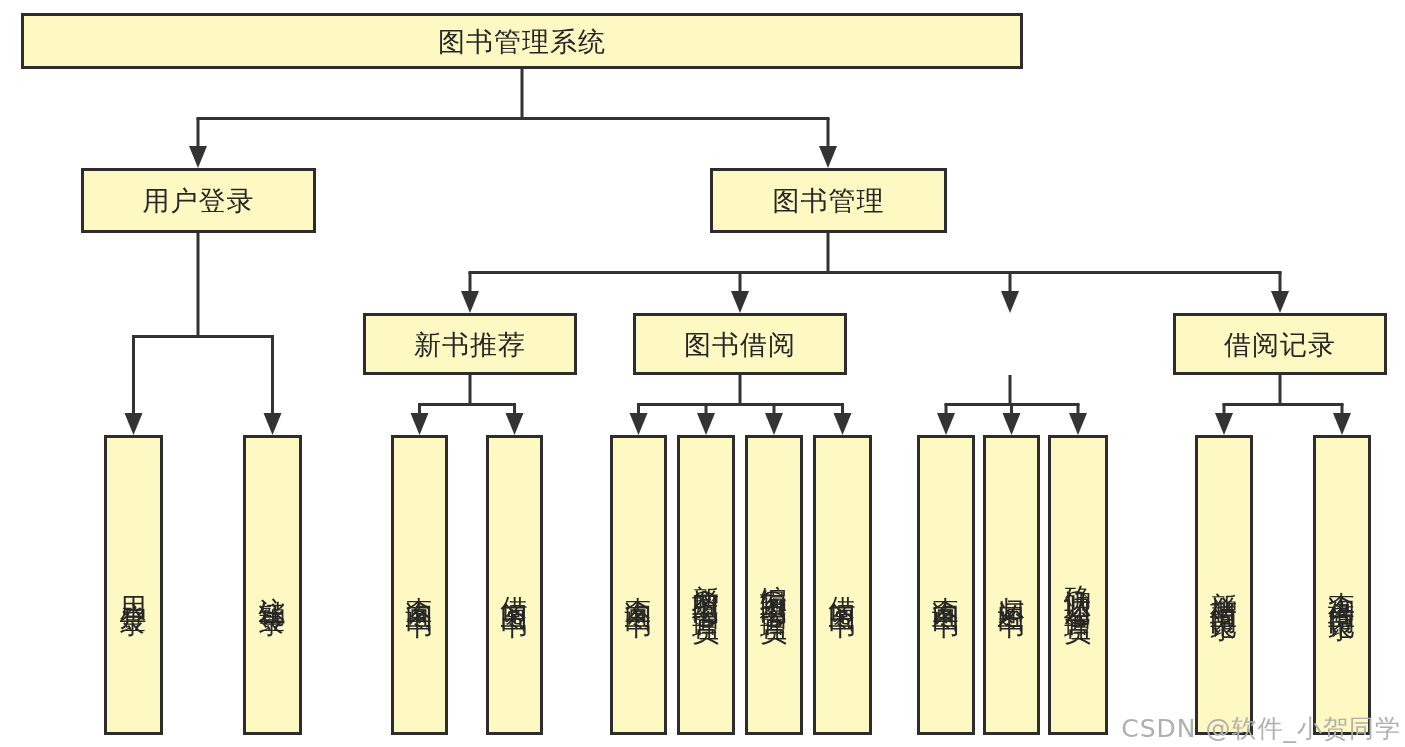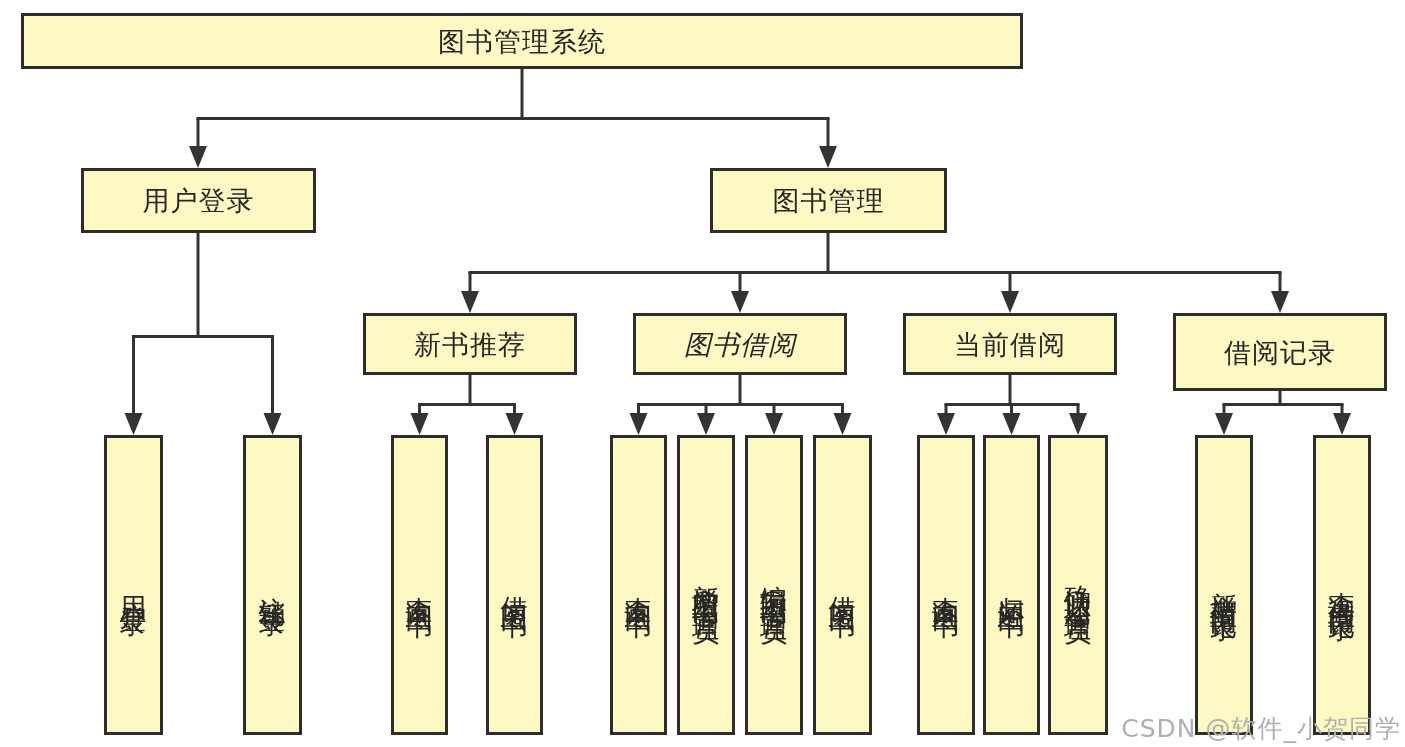--- a/index.html
+++ b/index.html
@@ -114,23 +114,22 @@
       <line x1="1342" y1="404" x2="1342" y2="423" stroke="#333333" stroke-width="3"></line>
       <polygon points="1333,413 1351,413 1342,435" fill="#333333"></polygon>
     </svg>
 
   <div class="box h" style="left:21px; top:13px; width:1002px; height:56px;">图书管理系统</div>
 
   <div class="box h" style="left:81px; top:168px; width:235px; height:65px;">用户登录</div>
   <div class="box h" style="left:363px; top:313px; width:214px; height:62px;">新书推荐</div>
 
   <div class="box h" style="left:710px; top:168px; width:237px; height:65px;">图书管理</div>
-  <div class="box h" style="left:633px; top:313px; width:214px; height:62px;font-style:italic;">图书借阅</div>
-  <div class="box h" style="left:903px; top:313px; width:214px; height:62px;">当前借阅</div>
-  <div class="box h" style="left:1173px; top:313px; width:214px; height:78px;">借阅记录</div>
+  <div class="box h" style="left:633px; top:313px; width:214px; height:62px;">图书借阅</div>
+  <div class="box h" style="left:1173px; top:313px; width:214px; height:62px;">借阅记录</div>
 
   <div class="box v" style="left:104px; top:435px; width:59px; height:300px;">用户登录</div>
   <div class="box v" style="left:243px; top:435px; width:59px; height:300px;">注销登录</div>
 
   <div class="box v" style="left:391px; top:435px; width:57px; height:300px;">查询图书</div>
   <div class="box v" style="left:486px; top:435px; width:57px; height:300px;">借阅图书</div>
 
   <div class="box v" style="left:610px; top:435px; width:57px; height:300px;">查询图书</div>
   <div class="box v" style="left:677px; top:435px; width:58px; height:300px;">新增图书（管理员）</div>
   <div class="box v" style="left:745px; top:435px; width:58px; height:300px;">编辑图书（管理员）</div>

